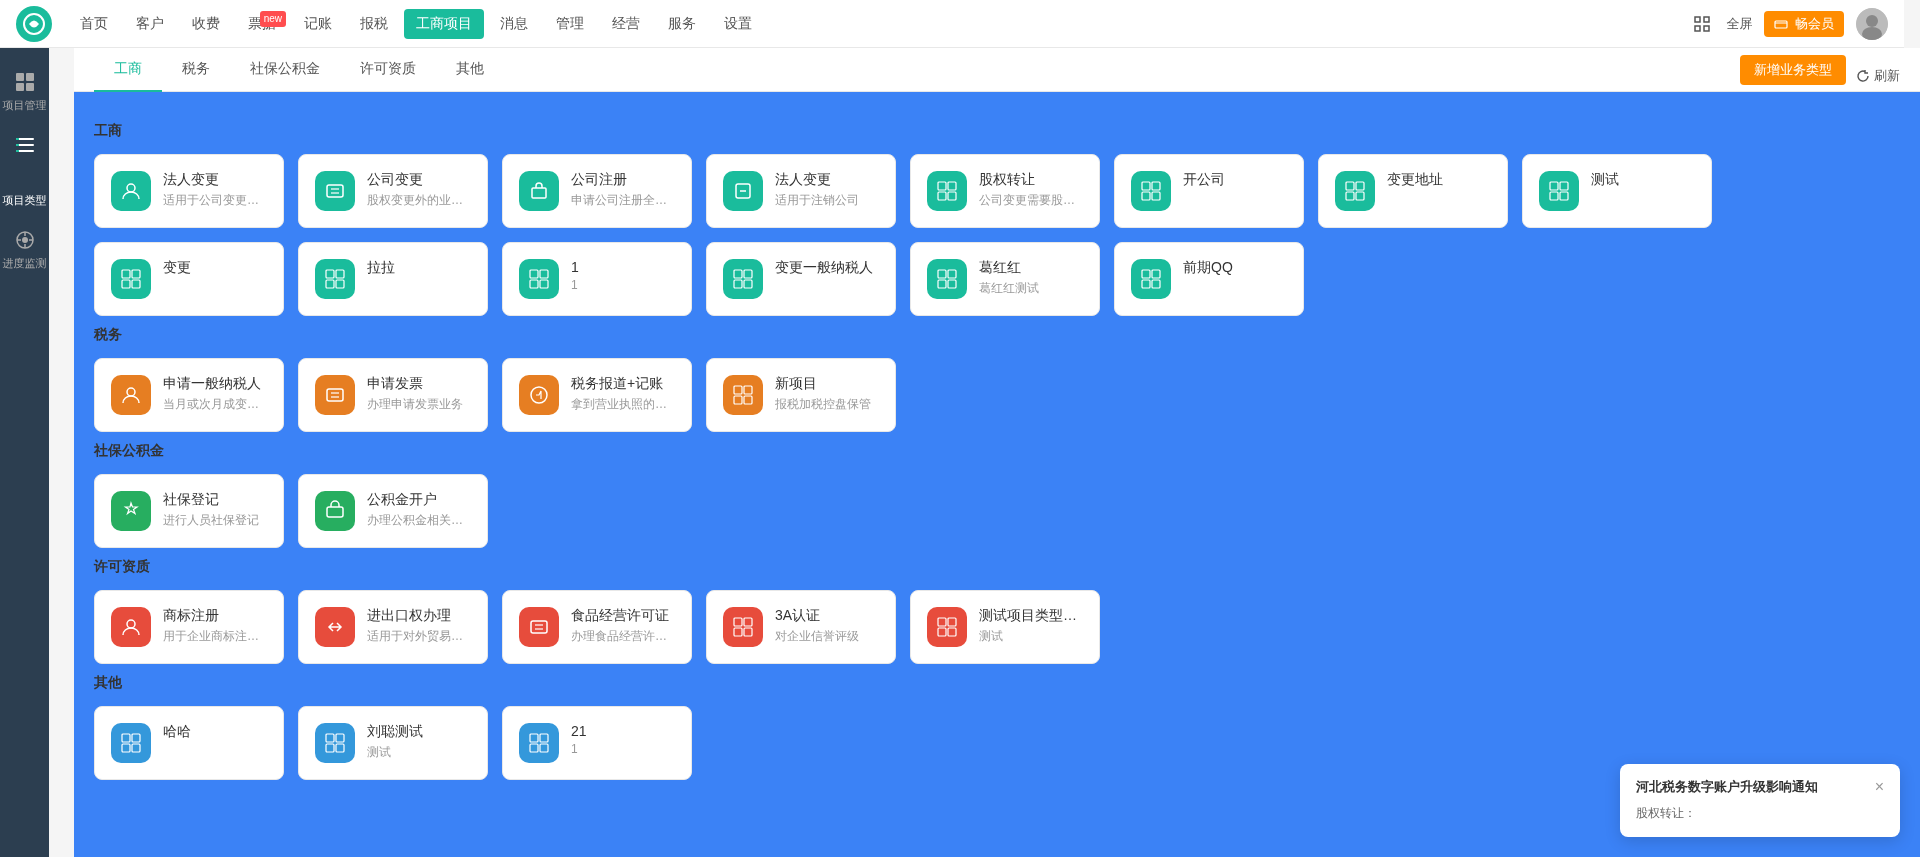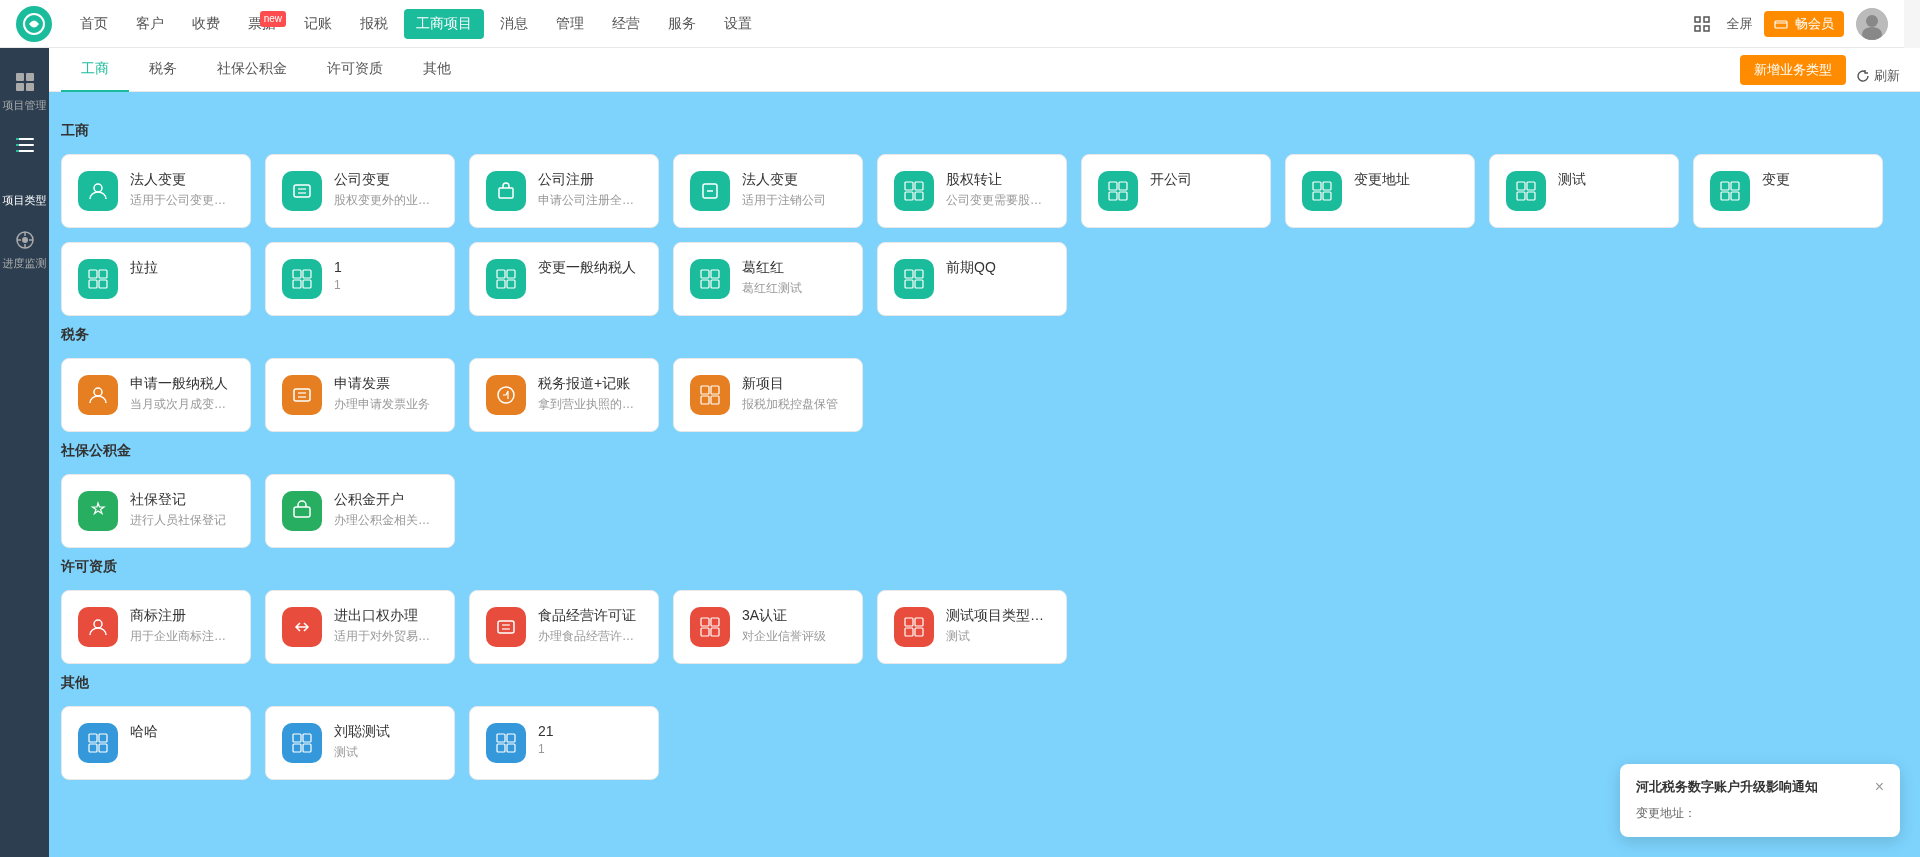--- a/index.html
+++ b/index.html
@@ -104,23 +104,23 @@
     .sidebar-item.active { color: #fff; gap: 36px; }
     .sidebar-icon {
       width: 24px; height: 24px;
       display: flex; align-items: center; justify-content: center;
       font-size: 18px;
     }
 
     
     .main-wrapper {
       margin-top: 48px;
-      margin-left: 41px;
+      margin-left: 74px;
       min-height: calc(100vh - 48px);
-      background: #7dd3fc;
+      background: #3b82f6;
     }
 
     
     .tab-bar {
       background: #fff;
       padding: 0 20px;
       border-bottom: 1px solid #e8e8e8;
       display: flex; align-items: center;
       height: 44px;
       justify-content: space-between;
@@ -773,14 +773,14 @@
     </div>
 
   </div>
 </div>
 
 <div class="notif-popup">
   <div class="notif-header">
     <div class="notif-title">河北税务数字账户升级影响通知</div>
     <div class="notif-close">×</div>
   </div>
-  <div class="notif-body">变更地址：</div>
+  <div class="notif-body">股权转让：</div>
 </div>
 
 </body></html>

